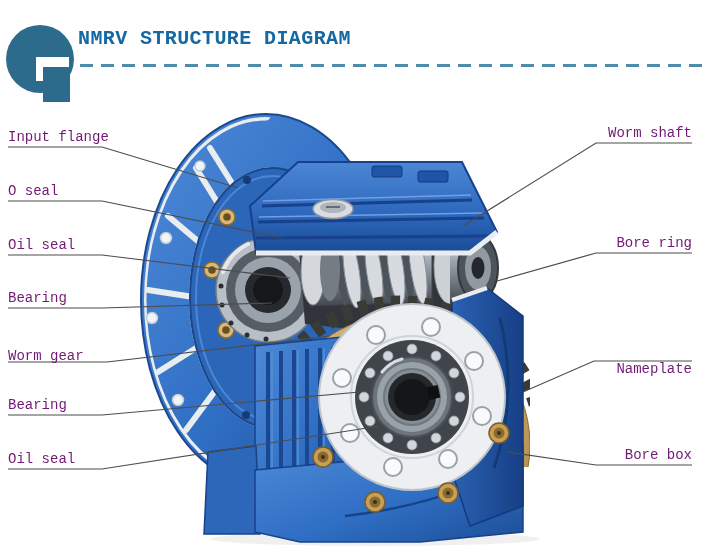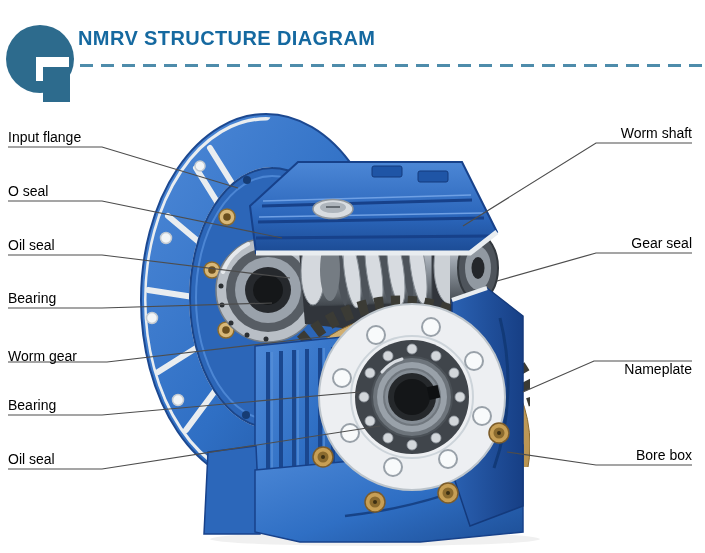--- a/index.html
+++ b/index.html
@@ -1,25 +1,25 @@
 <!DOCTYPE html>
 <html><head>
 <meta charset="utf-8">
 <style>
   html,body{margin:0;padding:0;background:#fff;}
   #stage{position:relative;width:705px;height:553px;background:#fff;overflow:hidden;
-         font-family:Liberation Sans, sans-serif;}
+         font-family:Liberation Mono, monospace;}
   
   #title{position:absolute;left:78px;top:27px;font-size:20px;font-weight:700;
          color:#1569a0;letter-spacing:.4px;white-space:nowrap;}
   #divider{position:absolute;left:80px;right:0;top:64px;height:3px;
            background:repeating-linear-gradient(90deg,#4e8cab 0 13px,transparent 13px 21px);}
   #logo{position:absolute;left:0;top:14px;}
   
-  .part-label{position:absolute;font-size:14px;color:#000000;white-space:nowrap;}
+  .part-label{position:absolute;font-size:14px;color:#701a75;white-space:nowrap;}
   .pl-left{left:8px;}
   .pl-right{right:13px;text-align:right;}
   
   #art{position:absolute;left:0;top:0;}
   .leader{stroke:#4d4d4d;stroke-width:1.2;fill:none;}
 </style>
 </head>
 <body>
 
 <div id="stage">
@@ -249,17 +249,17 @@
 
   <div class="part-label pl-left" style="top:129px">Input flange</div>
   <div class="part-label pl-left" style="top:183px">O seal</div>
   <div class="part-label pl-left" style="top:237px">Oil seal</div>
   <div class="part-label pl-left" style="top:290px">Bearing</div>
   <div class="part-label pl-left" style="top:348px">Worm gear</div>
   <div class="part-label pl-left" style="top:397px">Bearing</div>
   <div class="part-label pl-left" style="top:451px">Oil seal</div>
 
   <div class="part-label pl-right" style="top:125px">Worm shaft</div>
-  <div class="part-label pl-right" style="top:235px">Gear seal</div>
+  <div class="part-label pl-right" style="top:235px">Bore ring</div>
   <div class="part-label pl-right" style="top:361px">Nameplate</div>
   <div class="part-label pl-right" style="top:447px">Bore box</div>
 
 </div>
 
 </body></html>

